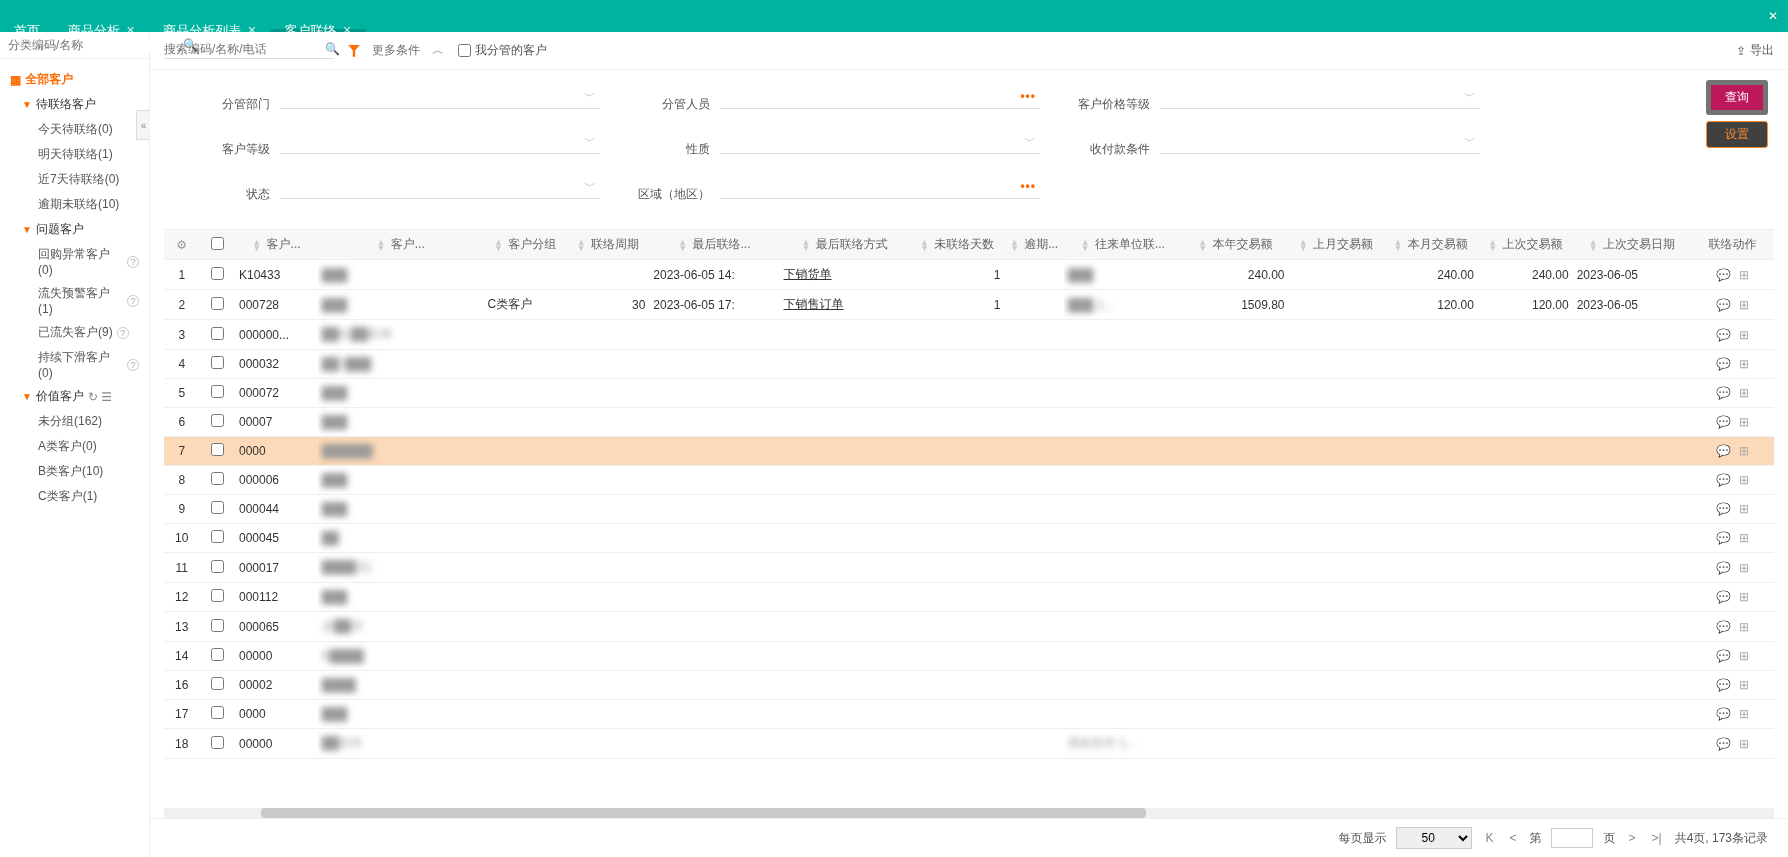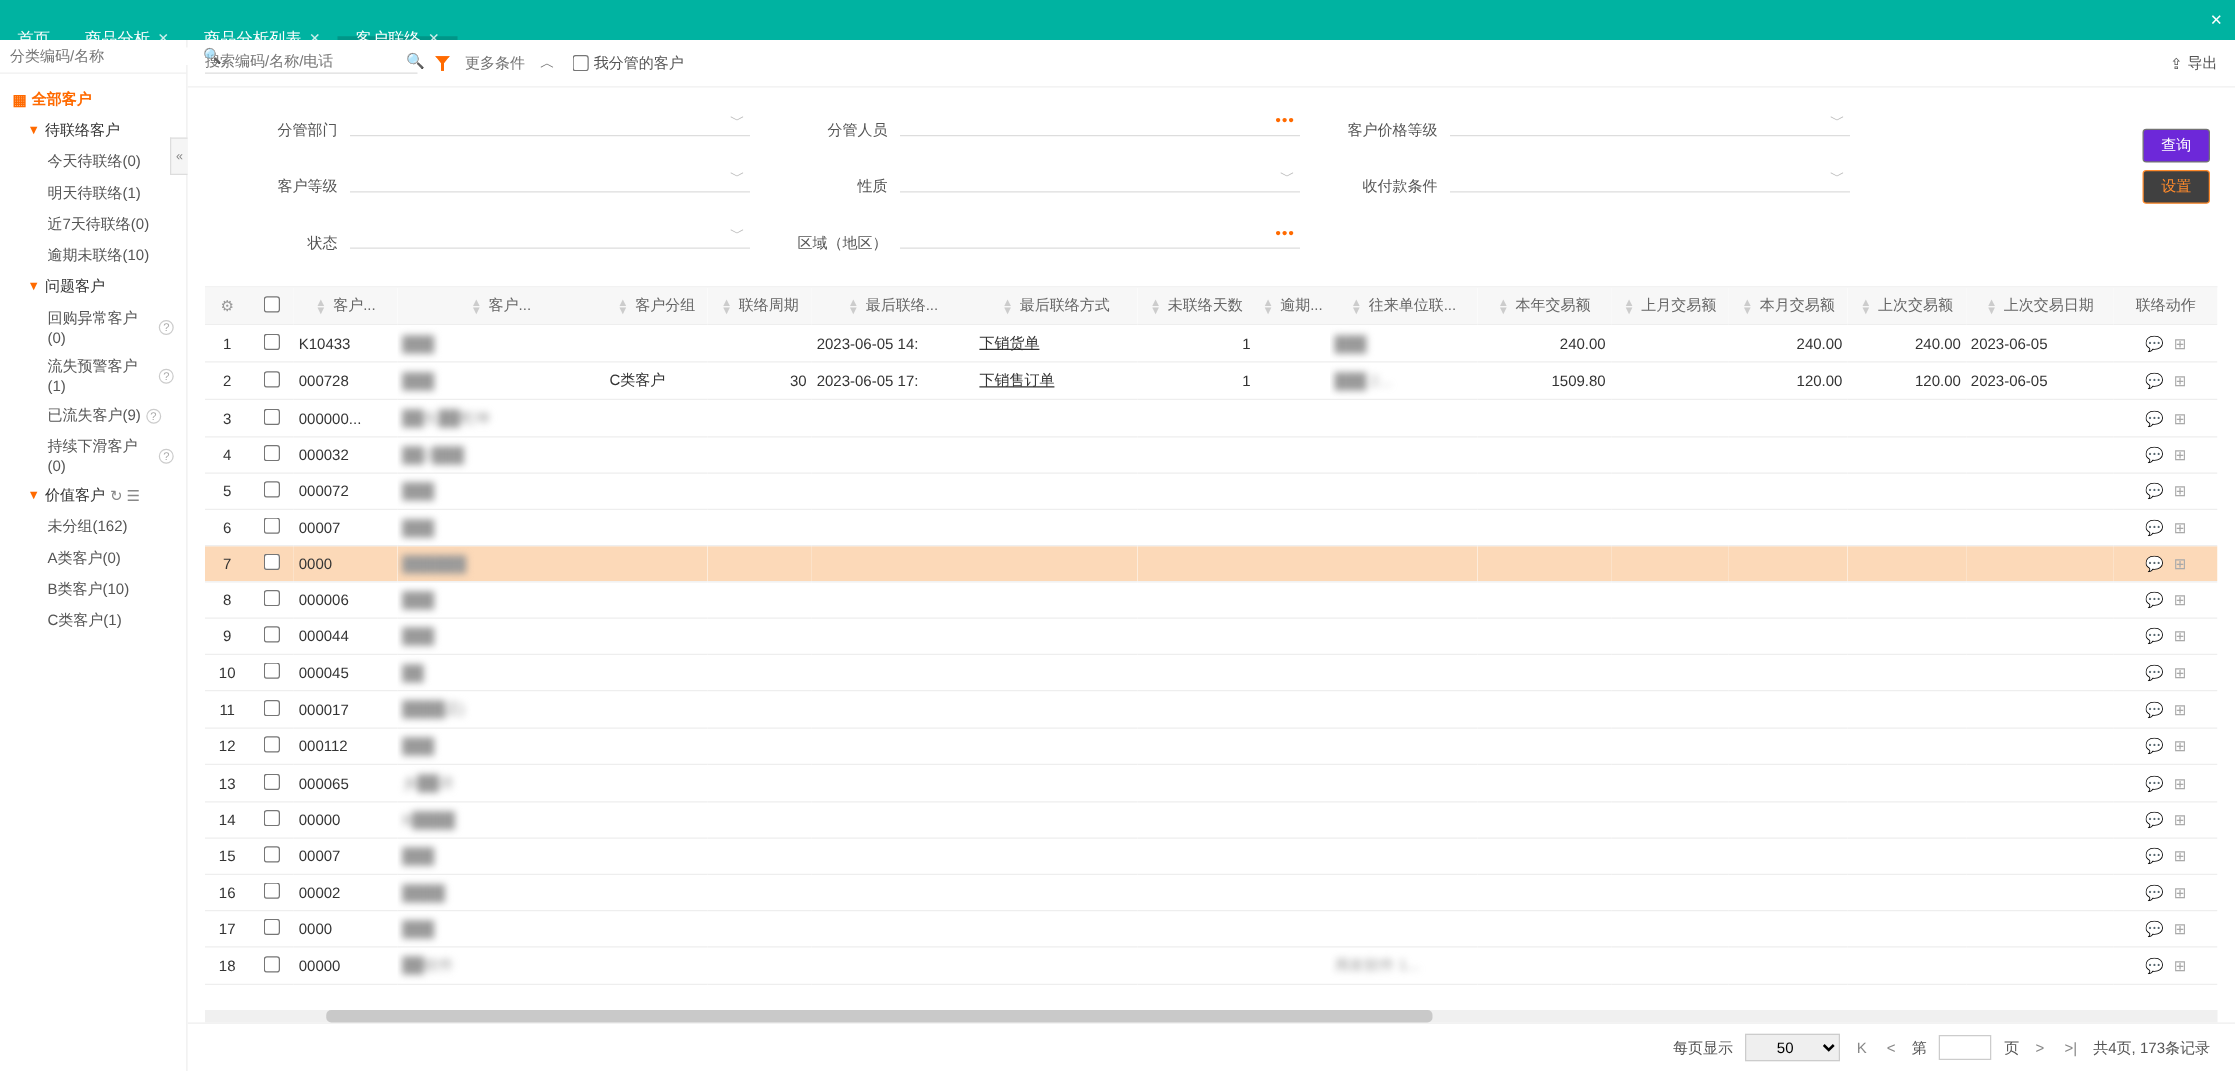--- a/index.html
+++ b/index.html
@@ -6,21 +6,21 @@
 body { font-family: "Microsoft YaHei", Arial, sans-serif; font-size: 12px; color: #333; background: #fff; }
 
 .tabs-bar { background: #00b3a1; height: 32px; display: flex; align-items: stretch; position: relative; }
 .tab { display: flex; align-items: center; padding: 0 14px; color: #fff; cursor: pointer; font-size: 13px; gap: 6px; margin-top: 29px; }
 .tab.active { background: #009688; }
 .tab .close { font-size: 11px; opacity: 0.8; }
 .tabs-close-all { position: absolute; right: 0; top: 0; width: 30px; height: 32px; display: flex; align-items: center; justify-content: center; color: #fff; cursor: pointer; }
 
 .main { display: flex; height: calc(100vh - 32px); }
 .sidebar { width: 150px; border-right: 1px solid #eee; position: relative; flex-shrink: 0; }
-.sidebar-search { display: flex; align-items: center; padding: 6px 8px; border-bottom: 1px solid #f0f0f0; }
+.sidebar-search { display: flex; align-items: center; padding: 6px 8px; border-bottom: 1px solid #f0f0f0; gap: 20px; }
 .sidebar-search input { border: none; outline: none; flex: 1; font-size: 12px; color: #999; }
 .sidebar-search .icon { color: #ff6a00; }
 .collapse-handle { position: absolute; right: -1px; top: 78px; width: 14px; height: 30px; background: #f5f5f5; border: 1px solid #ddd; border-right: none; display: flex; align-items: center; justify-content: center; cursor: pointer; color: #888; font-size: 10px; }
 
 .tree { padding: 8px 4px; }
 .tree-root { color: #ff6a00; font-weight: bold; display: flex; align-items: center; gap: 4px; padding: 4px 6px; }
 .tree-group { padding: 4px 6px 4px 18px; color: #333; display: flex; align-items: center; gap: 4px; cursor: pointer; }
 .tree-group .caret { color: #ff6a00; font-size: 10px; }
 .tree-leaf { padding: 4px 6px 4px 34px; color: #555; cursor: pointer; display: flex; align-items: center; gap: 4px; }
 .tree-leaf .help { color: #aaa; border: 1px solid #ccc; border-radius: 50%; width: 12px; height: 12px; font-size: 9px; display: inline-flex; align-items: center; justify-content: center; }
@@ -40,21 +40,21 @@
 
 .filters { padding: 10px 30px 14px; position: relative; }
 .filter-row { display: flex; align-items: center; gap: 20px; margin-bottom: 12px; }
 .filter-field { display: flex; align-items: center; }
 .filter-label { width: 100px; text-align: right; color: #555; padding-right: 10px; margin-top: 16px; }
 .filter-input { width: 320px; height: 24px; border-bottom: 1px solid #ddd; display: flex; align-items: center; justify-content: flex-end; color: #ccc; padding: 0 4px; cursor: pointer; }
 .filter-input .caret-down { color: #bbb; }
 .filter-input .more-dots { color: #ff6a00; font-weight: bold; letter-spacing: 1px; }
 .filter-actions { position: absolute; right: 20px; top: 10px; display: flex; flex-direction: column; gap: 6px; }
 .btn { padding: 4px 14px; border-radius: 3px; cursor: pointer; font-size: 12px; text-align: center; }
-.btn-primary { background: #6d28d9; color: #fff; border: 1px solid #737373; margin-top: 23px; }
+.btn-primary { background: #be185d; color: #fff; border: 5px solid #737373; }
 .btn-outline { background: #404040; color: #ff8a2b; border: 1px solid #ff8a2b; }
 
 .table-wrap { flex: 1; overflow: auto; border-top: 1px solid #eee; margin: 0 14px; }
 table { border-collapse: collapse; width: 100%; table-layout: fixed; }
 th, td { border-bottom: 1px solid #eee; padding: 6px 4px; font-size: 12px; white-space: nowrap; overflow: hidden; text-overflow: ellipsis; }
 th { background: #f7f7f7; color: #666; font-weight: normal; position: sticky; top: 0; }
 th .sort { color: #ccc; font-size: 9px; display: inline-block; line-height: 6px; vertical-align: middle; margin-right: 2px; }
 td.num { text-align: right; }
 td.center, th.center { text-align: center; }
 .gear { color: #999; }
@@ -603,44 +603,20 @@
               <td class="num"></td>
               <td></td>
               <td class="center">
                 <div class="action-icons">
                   <span>💬</span>
                   <span>⊞</span>
                 </div>
               </td>
             </tr>
             <tr>
-              <td class="center">15</td>
-              <td class="center"><input type="checkbox" style=""></td>
-              <td>00007</td>
-              <td><span class="blur">███</span></td>
-              <td></td>
-              <td class="num"></td>
-              <td></td>
-              <td></td>
-              <td class="num"></td>
-              <td></td>
-              <td></td>
-              <td class="num"></td>
-              <td class="num"></td>
-              <td class="num"></td>
-              <td class="num"></td>
-              <td></td>
-              <td class="center">
-                <div class="action-icons">
-                  <span>💬</span>
-                  <span>⊞</span>
-                </div>
-              </td>
-            </tr>
-            <tr>
               <td class="center">16</td>
               <td class="center"><input type="checkbox" style=""></td>
               <td>00002</td>
               <td><span class="blur">████</span></td>
               <td></td>
               <td class="num"></td>
               <td></td>
               <td></td>
               <td class="num"></td>
               <td></td>

